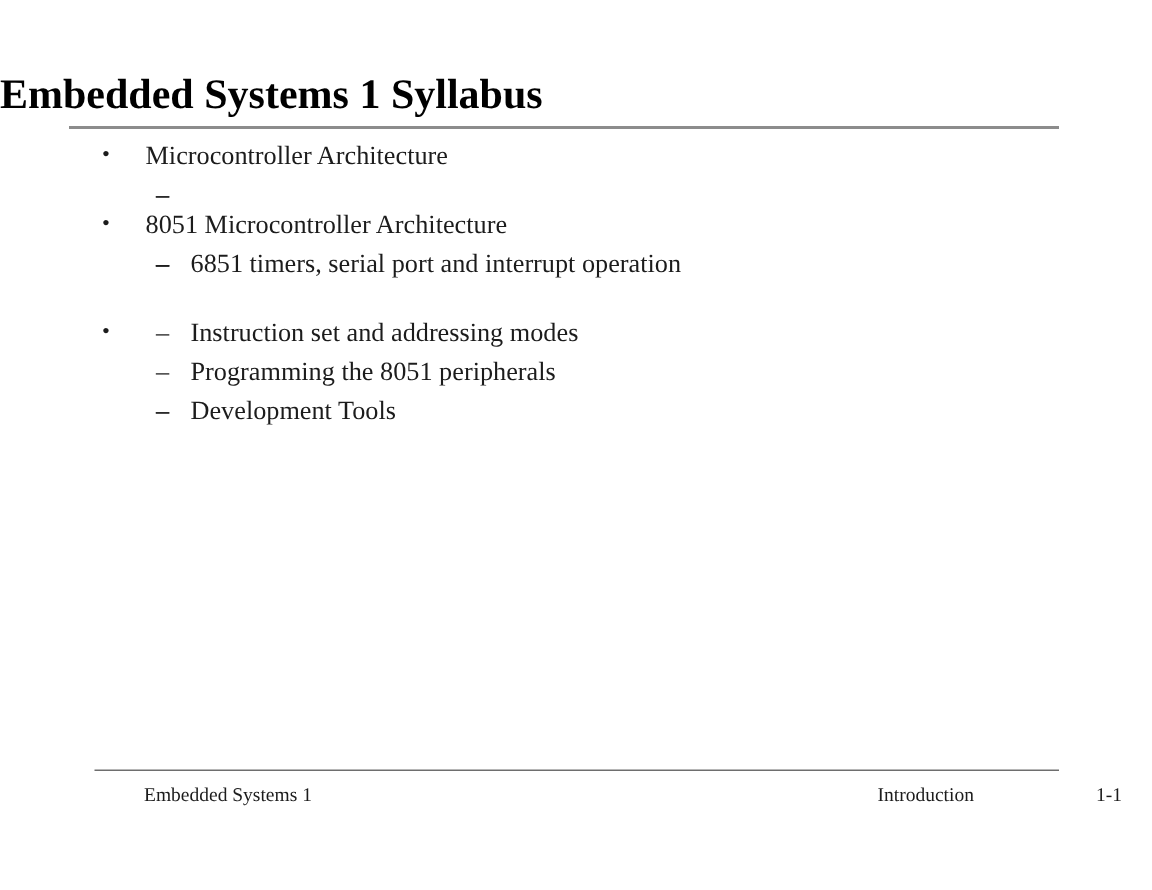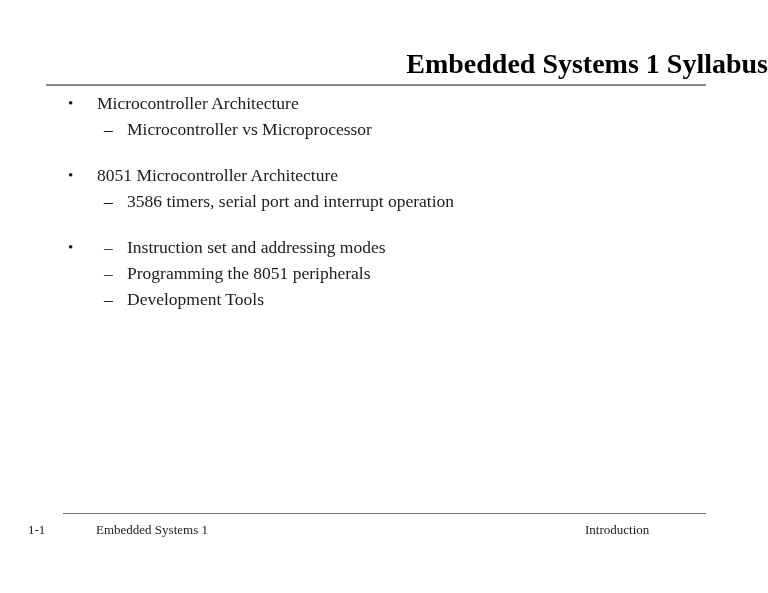--- a/index.html
+++ b/index.html
@@ -11,21 +11,21 @@
     overflow: hidden;
     font-family: "Liberation Serif", "DejaVu Serif", serif;
     color: var(--body-text, #1c1c1c);
   }
   .title {
     position: absolute;
     top: 49px;
     left: 0;
     width: 768px;
     margin: 0;
-    text-align: right;
+    text-align: left;
     font-size: 28px;
     line-height: 30px;
     font-weight: bold;
     color: var(--title-text, #000000);
   }
   .title-rule {
     position: absolute;
     top: 84px;
     left: 46px;
     width: 660px;
@@ -65,41 +65,41 @@
   }
   .footer-left, .footer-center, .footer-right {
     position: absolute;
     top: 520px;
     font-size: 13px;
     line-height: 19px;
     color: var(--body-text, #1c1c1c);
     margin-left: 28px;
   }
   .footer-left { left: 68px; }
-  .footer-center { left: 0; width: 720px; text-align: left; }
+  .footer-center { left: 0; width: 720px; text-align: right; }
   .footer-right { left: 557px; }
 </style>
 </head>
 <body>
 
 <div class="slide">
   <h1 class="title">Embedded Systems 1 Syllabus</h1>
   <div class="title-rule"></div>
 
   <div class="content" id="content">
       <div class="group">
         <div class="row l1"><span class="marker">•</span><span>Microcontroller Architecture</span></div>
         <div class="row l2"><span class="marker">–</span></div>
-        <div class="row l2"><span class="marker">–</span><span>Microcontroller vs Microprocessor</span></div>
+        <div class="row l2"><span class="marker">–</span></div>
       </div>
       <div class="group">
         <div class="row l1"><span class="marker">•</span><span>8051 Microcontroller Architecture</span></div>
         <div class="row l2"><span class="marker">–</span></div>
         <div class="row l2"><span class="marker">–</span></div>
-        <div class="row l2"><span class="marker">–</span><span>3586 timers, serial port and interrupt operation</span></div>
+        <div class="row l2"><span class="marker">–</span><span>6851 timers, serial port and interrupt operation</span></div>
       </div>
       <div class="group">
         <div class="row l1"><span class="marker">•</span></div>
         <div class="row l2"><span class="marker">–</span><span>Instruction set and addressing modes</span></div>
         <div class="row l2"><span class="marker">–</span><span>Programming the 8051 peripherals</span></div>
         <div class="row l2"><span class="marker">–</span></div>
         <div class="row l2"><span class="marker">–</span><span>Development Tools</span></div>
       </div>
     </div>
 

